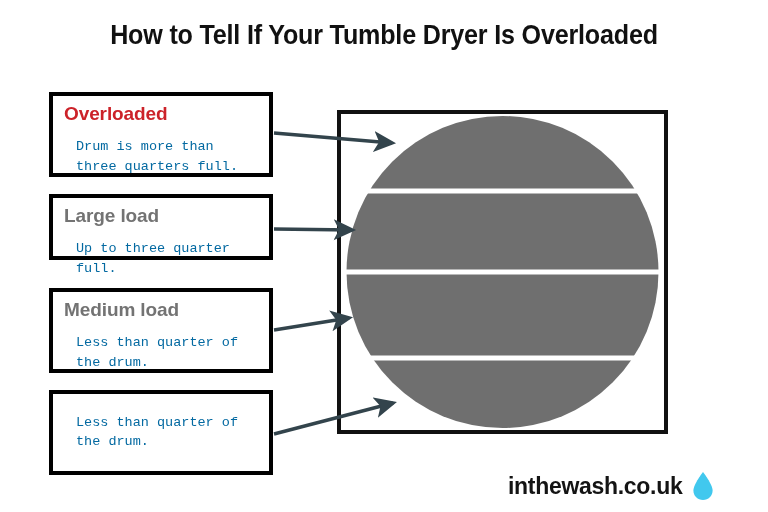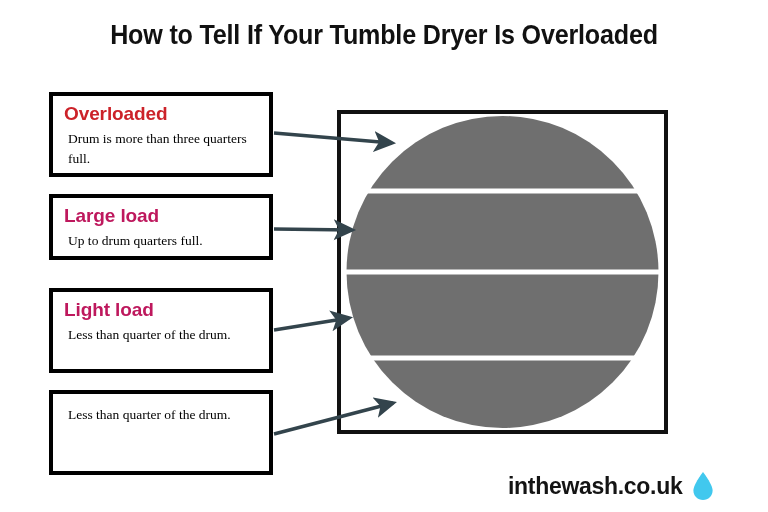--- a/index.html
+++ b/index.html
@@ -45,33 +45,33 @@
     box-sizing: border-box;
     border: 4px solid #000000;
     background: #ffffff;
     padding: 7px 11px 8px 11px;
   }
   .label-heading {
     font-family: "Liberation Sans", sans-serif;
     font-weight: bold;
     font-size: 19px;
     line-height: 1.18;
-    color: #be185d;
+    color: #737373;
     margin: 0 0 2px 0;
     letter-spacing: -0.1px;
   }
   .label-heading.accent {
     color: #CC2229;
   }
   .label-body {
-    font-family: Liberation Serif, serif;
+    font-family: Liberation Mono, monospace;
     font-size: 13.5px;
     line-height: 1.42;
-    color: #000000;
-    margin: 4px;
+    color: #0369a1;
+    margin: 12px;
   }
 
   #box-0 { top: 92px;  height: 85px; }
   #box-1 { top: 194px; height: 66px; }
   #box-2 { top: 288px; height: 85px; }
   #box-3 { top: 390px; height: 85px; }
 
   
   #drum-wrap {
     position: absolute;
@@ -143,25 +143,25 @@
 
   <div id="title">How to Tell If Your Tumble Dryer Is Overloaded</div>
 
   <div class="label-box" id="box-0">
     <p class="label-heading accent">Overloaded</p>
     <p class="label-body">Drum is more than three quarters full.</p>
   </div>
 
   <div class="label-box" id="box-1">
     <p class="label-heading">Large load</p>
-    <p class="label-body">Up to drum quarters full.</p>
+    <p class="label-body">Up to three quarter full.</p>
   </div>
 
   <div class="label-box" id="box-2">
-    <p class="label-heading">Light load</p>
+    <p class="label-heading">Medium load</p>
     <p class="label-body">Less than quarter of the drum.</p>
   </div>
 
   <div class="label-box" id="box-3">
     <p class="label-body">Less than quarter of the drum.</p>
   </div>
 
   <div id="drum-wrap">
     <div id="drum-square"></div>
     <div id="drum-clip">

